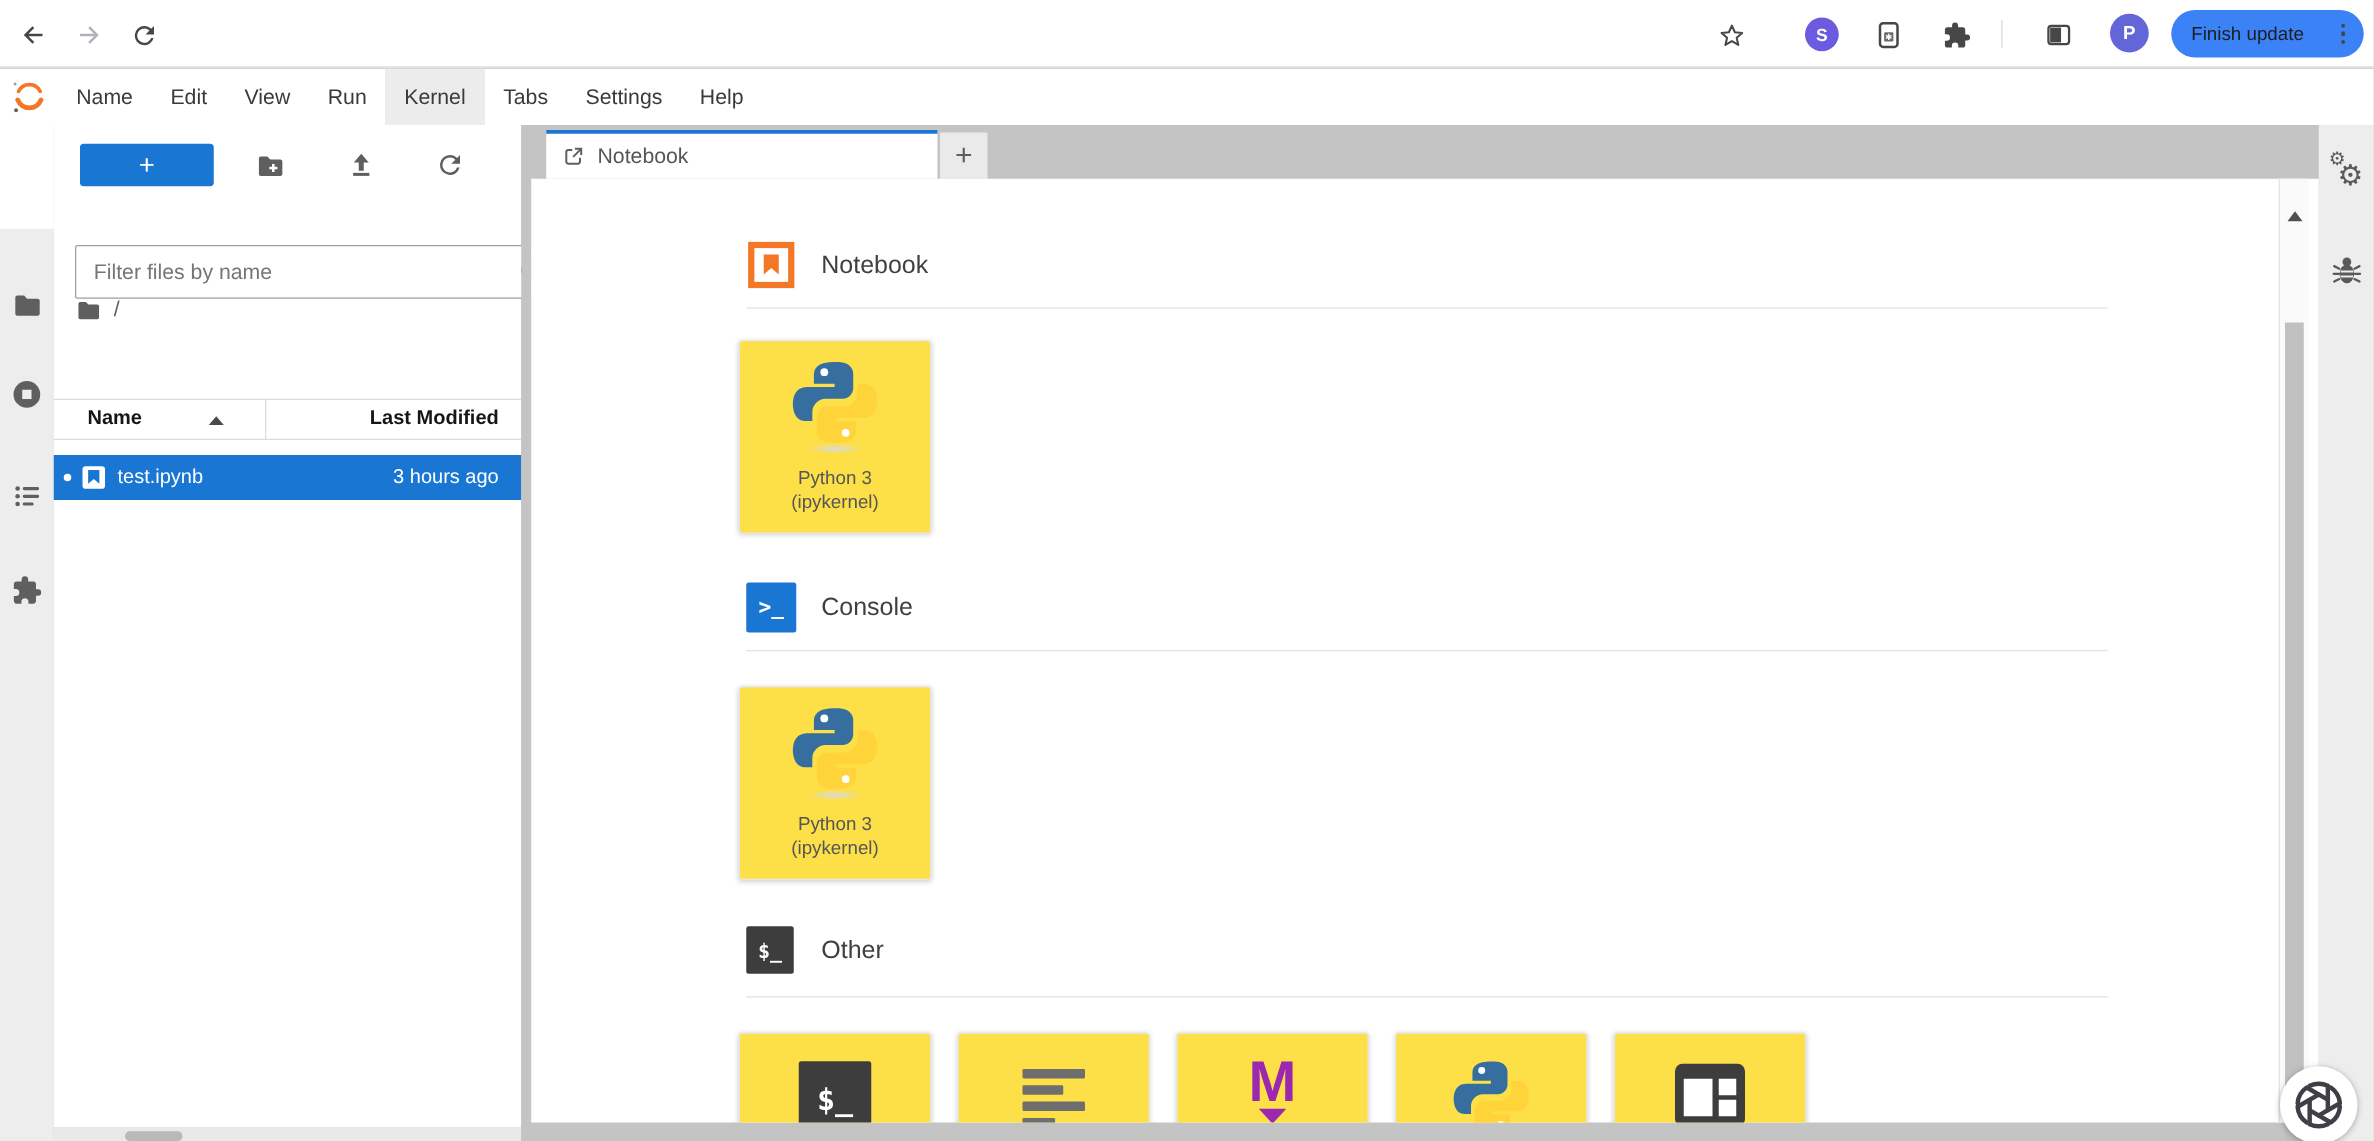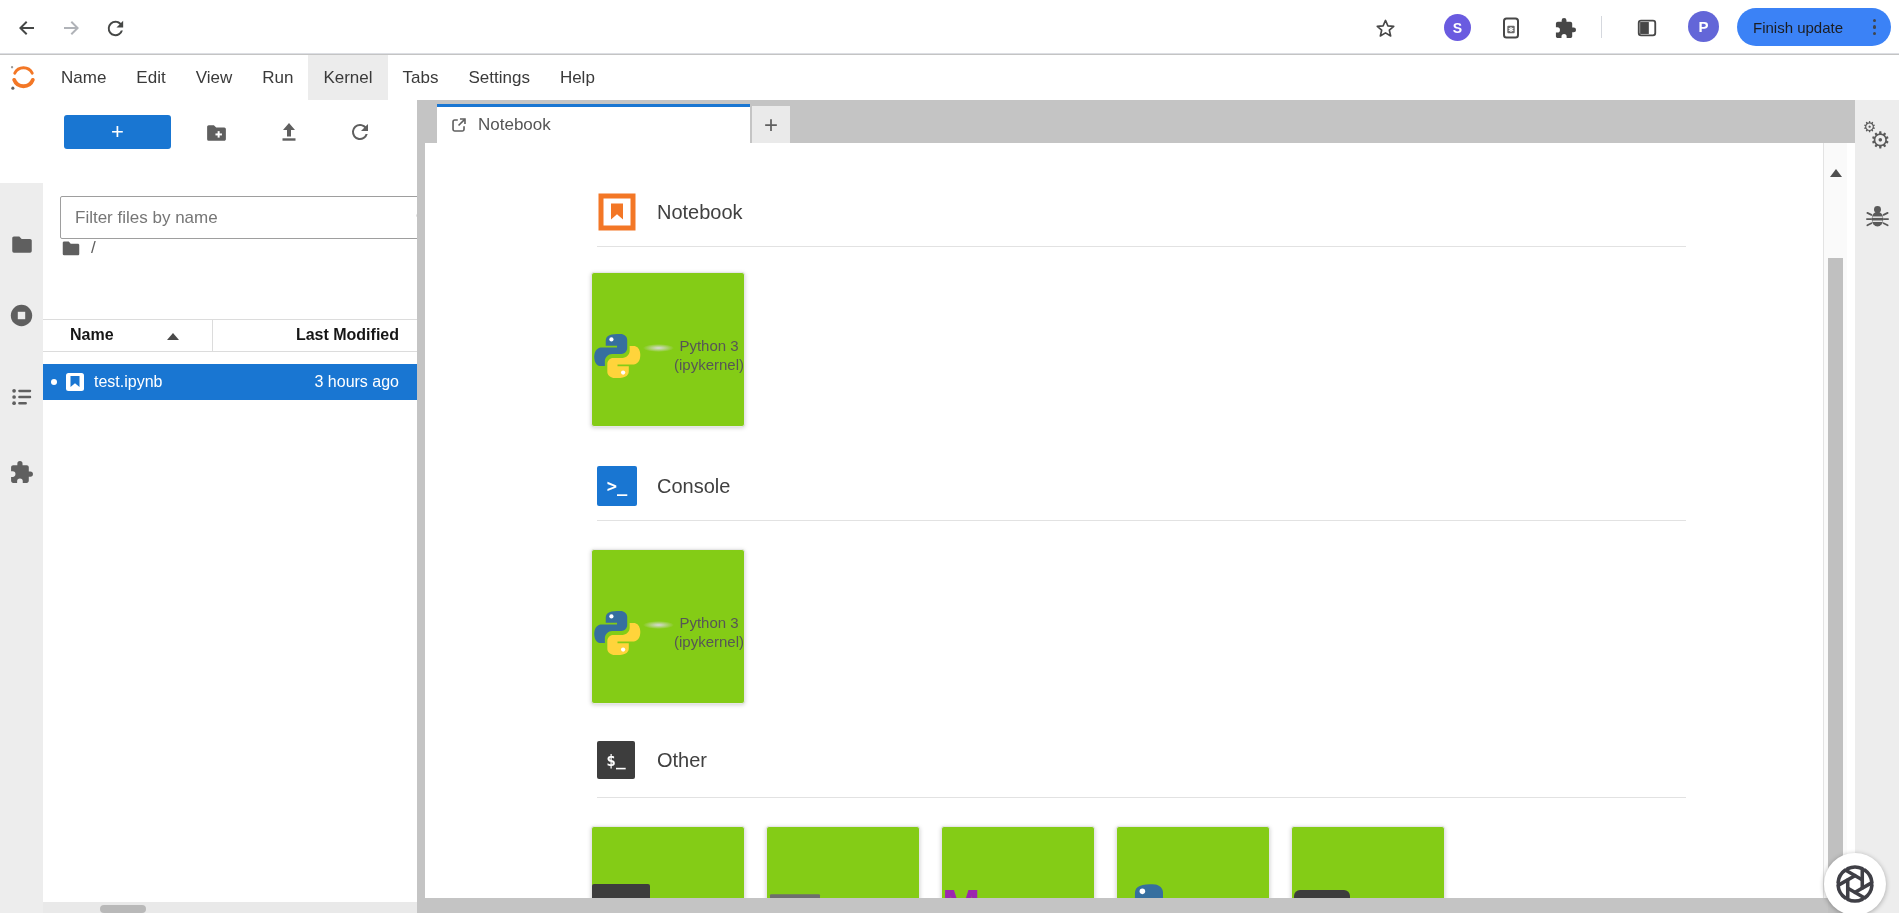--- a/index.html
+++ b/index.html
@@ -58,21 +58,21 @@
   .tab { position:absolute; left:12px; top:4px; width:313px; height:39px; background:#fff; border-top:3px solid #1976d2; display:flex; align-items:center; gap:10px; padding-left:13px; cursor:pointer; }
   .tab .tlabel { font-size:17px; color:#555; }
   .newtab { position:absolute; left:327px; top:6px; width:38px; height:37px; background:#eaeaea; border:none; color:#5f5f5f; font-size:24px; line-height:32px; cursor:pointer; }
   .dock-content { position:absolute; left:0; top:43px; width:1430px; height:755px; background:#fff; overflow:hidden; }
   .sec-title { position:absolute; font-size:20px; color:#404040; }
   .sec-rule { position:absolute; height:1px; background:#e2e2e2; width:1089px; left:172px; }
   .icbox { position:absolute; display:flex; align-items:center; justify-content:center; }
   .console-ic { background:#1976d2; border-radius:2px; color:#fff; }
   .term-ic { background:#3d3d3d; border-radius:2px; color:#fff; }
   .mono { font-family:"DejaVu Sans Mono","Liberation Mono",monospace; font-weight:700; }
-  .card { position:absolute; width:154px; height:155px; background:#84cc16; border:1px solid #e6e6e6; border-radius:3px; box-shadow:0 1px 4px rgba(0,0,0,.18); cursor:pointer; display:flex; flex-direction:row; align-items:center; }
+  .card { position:absolute; width:154px; height:155px; background:#fde047; border:1px solid #e6e6e6; border-radius:3px; box-shadow:0 1px 4px rgba(0,0,0,.18); cursor:pointer; display:flex; flex-direction:column; align-items:center; }
   .card .logo-shadow { width:46px; height:8px; border-radius:50%; background:radial-gradient(closest-side,#d9d9d9,transparent); margin-top:-4px; }
   .card .clabel { font-size:15px; color:#565656; text-align:center; line-height:19px; margin-top:10px; }
   .md-letter { font-size:46px; font-weight:700; color:#9c27b0; line-height:40px; }
   .md-arrow { width:0; height:0; border-left:11px solid transparent; border-right:11px solid transparent; border-top:12px solid #9c27b0; margin:2px auto 0; }
 
   
   .vscroll { position:absolute; left:1398px; top:43px; width:24px; height:755px; background:#fafafa; border-left:1px solid #e3e3e3; }
   .vs-up { position:absolute; left:6px; top:26px; width:0; height:0; border-left:6px solid transparent; border-right:6px solid transparent; border-bottom:8px solid #4f4f4f; }
   .vs-thumb { position:absolute; left:4px; top:115px; width:15px; height:670px; background:#c0c0c0; }
 

